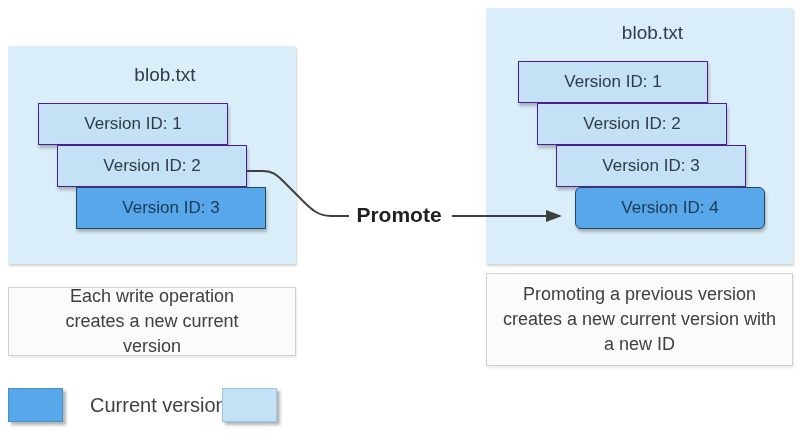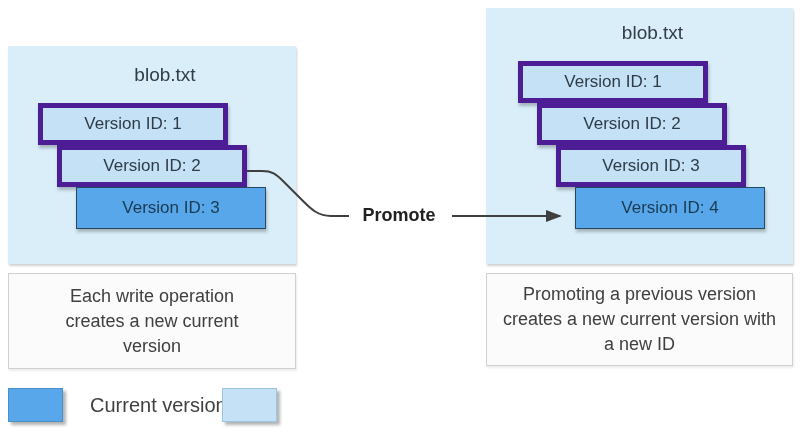--- a/index.html
+++ b/index.html
@@ -32,21 +32,21 @@
     height: 42px;
     box-sizing: border-box;
     display: flex;
     align-items: center;
     justify-content: center;
     font-size: 17px;
     box-shadow: 1px 3px 3px rgba(70,70,70,0.35);
   }
   .vcard.previous {
     background: #c5e1f6;
-    border: 5px solid #4c1d95;
+    border: 1px solid #4c1d95;
     color: #2e3c48;
   }
   .vcard.current {
     background: #57a7ea;
     border: 1px solid #27475f;
     color: #1a3a52;
   }
 
   
   .caption-box {
@@ -59,21 +59,21 @@
     text-align: center;
     font-size: 18px;
     line-height: 25px;
     color: #404040;
     box-shadow: 1px 2px 2px rgba(0,0,0,0.08);
   }
 
   
   .connector-svg { left: 0; top: 0; pointer-events: none; }
   .promote-label {
-    font-size: 18px;
+    font-size: 21px;
     font-weight: bold;
     color: #212121;
     text-align: center;
     line-height: 20px;
   }
 
   
   .legend-swatch {
     width: 55px;
     height: 34px;
@@ -111,37 +111,37 @@
 
   <div class="vcard previous abs" style="left:518px; top:61px;">
     <span>Version ID: 1</span>
   </div>
   <div class="vcard previous abs" style="left:537px; top:103px;">
     <span>Version ID: 2</span>
   </div>
   <div class="vcard previous abs" style="left:556px; top:145px;">
     <span>Version ID: 3</span>
   </div>
-  <div class="vcard current abs" style="left:575px; top:187px;">
+  <div class="vcard current abs" style="left:575px; top:187px;border-radius:6px;">
     <span>Version ID: 4</span>
   </div>
 
   <svg class="connector-svg abs" width="800" height="434" viewBox="0 0 800 434">
     <defs>
       <marker id="arrowhead" markerWidth="8" markerHeight="6" refX="7" refY="3" orient="auto">
         <path d="M0,0 L8,3 L0,6 Z" fill="#3f3f3f"></path>
       </marker>
     </defs>
     <path d="M247,171 H262 C272,171 276,174 283,181 L303,201 C311,209 318,216 331,216 H349" fill="none" stroke="#3f3f3f" stroke-width="2"></path>
     <line x1="452" y1="216" x2="560" y2="216" stroke="#3f3f3f" stroke-width="2" marker-end="url(#arrowhead)"></line>
   </svg>
 
   <div class="promote-label abs" style="left:349px; top:205px; width:100px;">Promote</div>
 
-  <div class="caption-box abs" style="left:8px; top:273px; width:288px; height:96px; padding:0 34px;">
+  <div class="caption-box abs" style="left:8px; top:287px; width:288px; height:69px; padding:0 34px;">
     <span>Each write operation creates a new current version</span>
   </div>
   <div class="caption-box abs" style="left:486px; top:273px; width:307px; height:93px; padding:0 12px;">
     <span>Promoting a previous version creates a new current version with a new ID</span>
   </div>
 
   <div class="legend-swatch current abs" style="left:8px; top:388px;"></div>
   <div class="legend-label abs" style="left:90px; top:388px;">Current version</div>
 
   <div class="legend-swatch previous abs" style="left:222px; top:388px;"></div>

